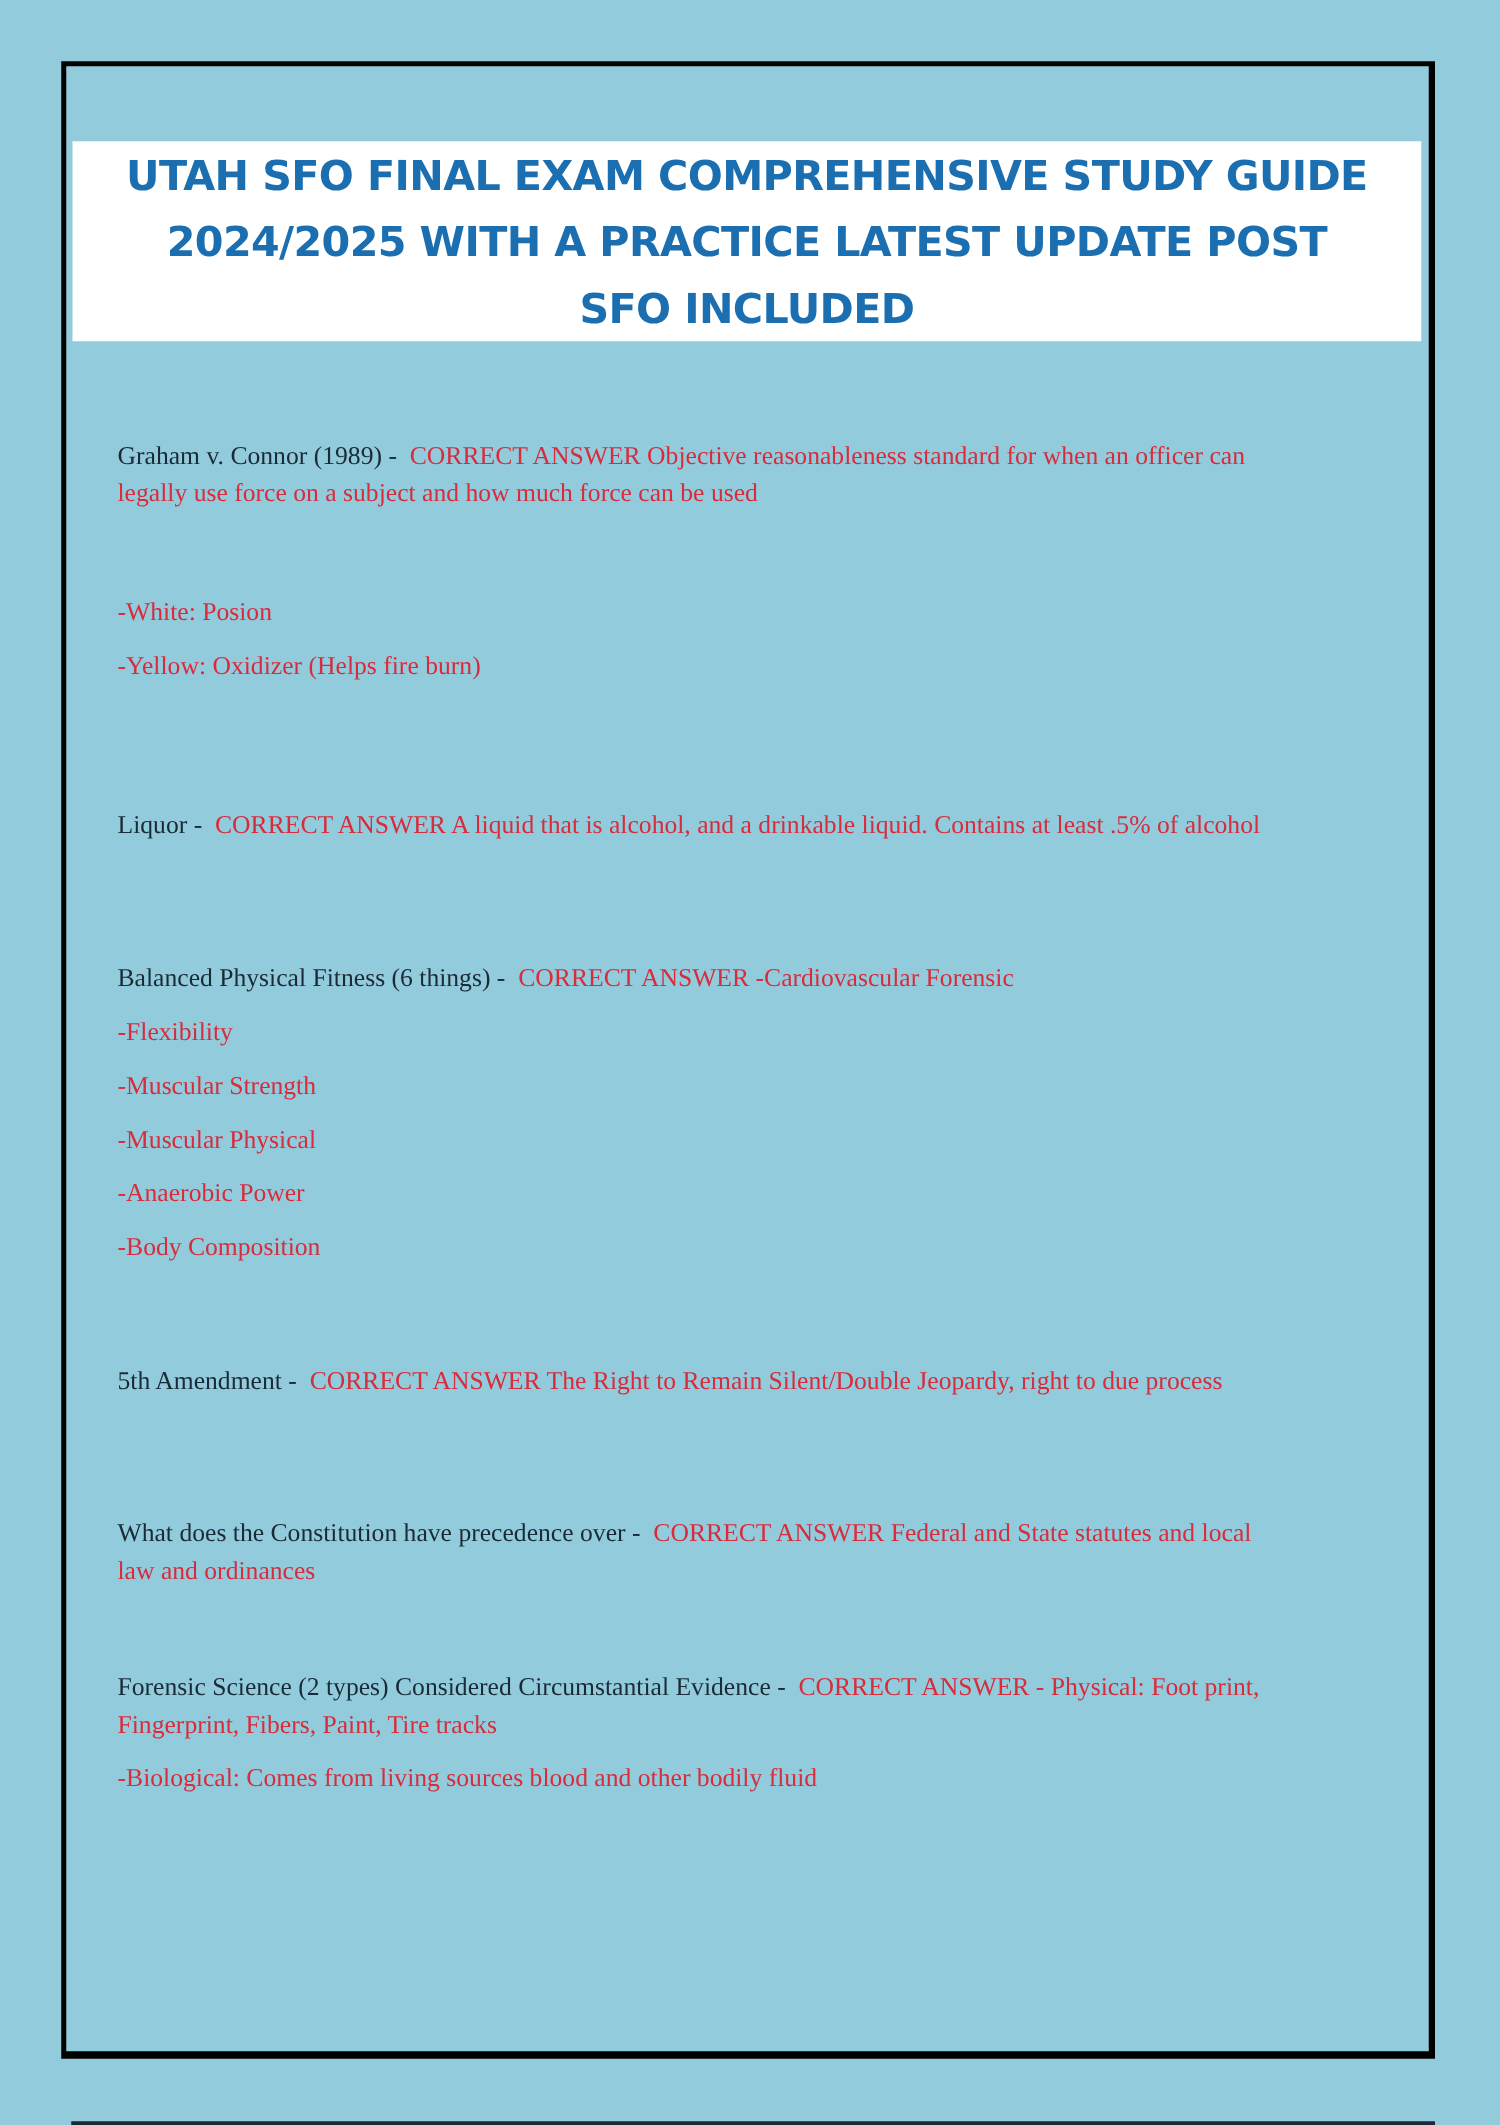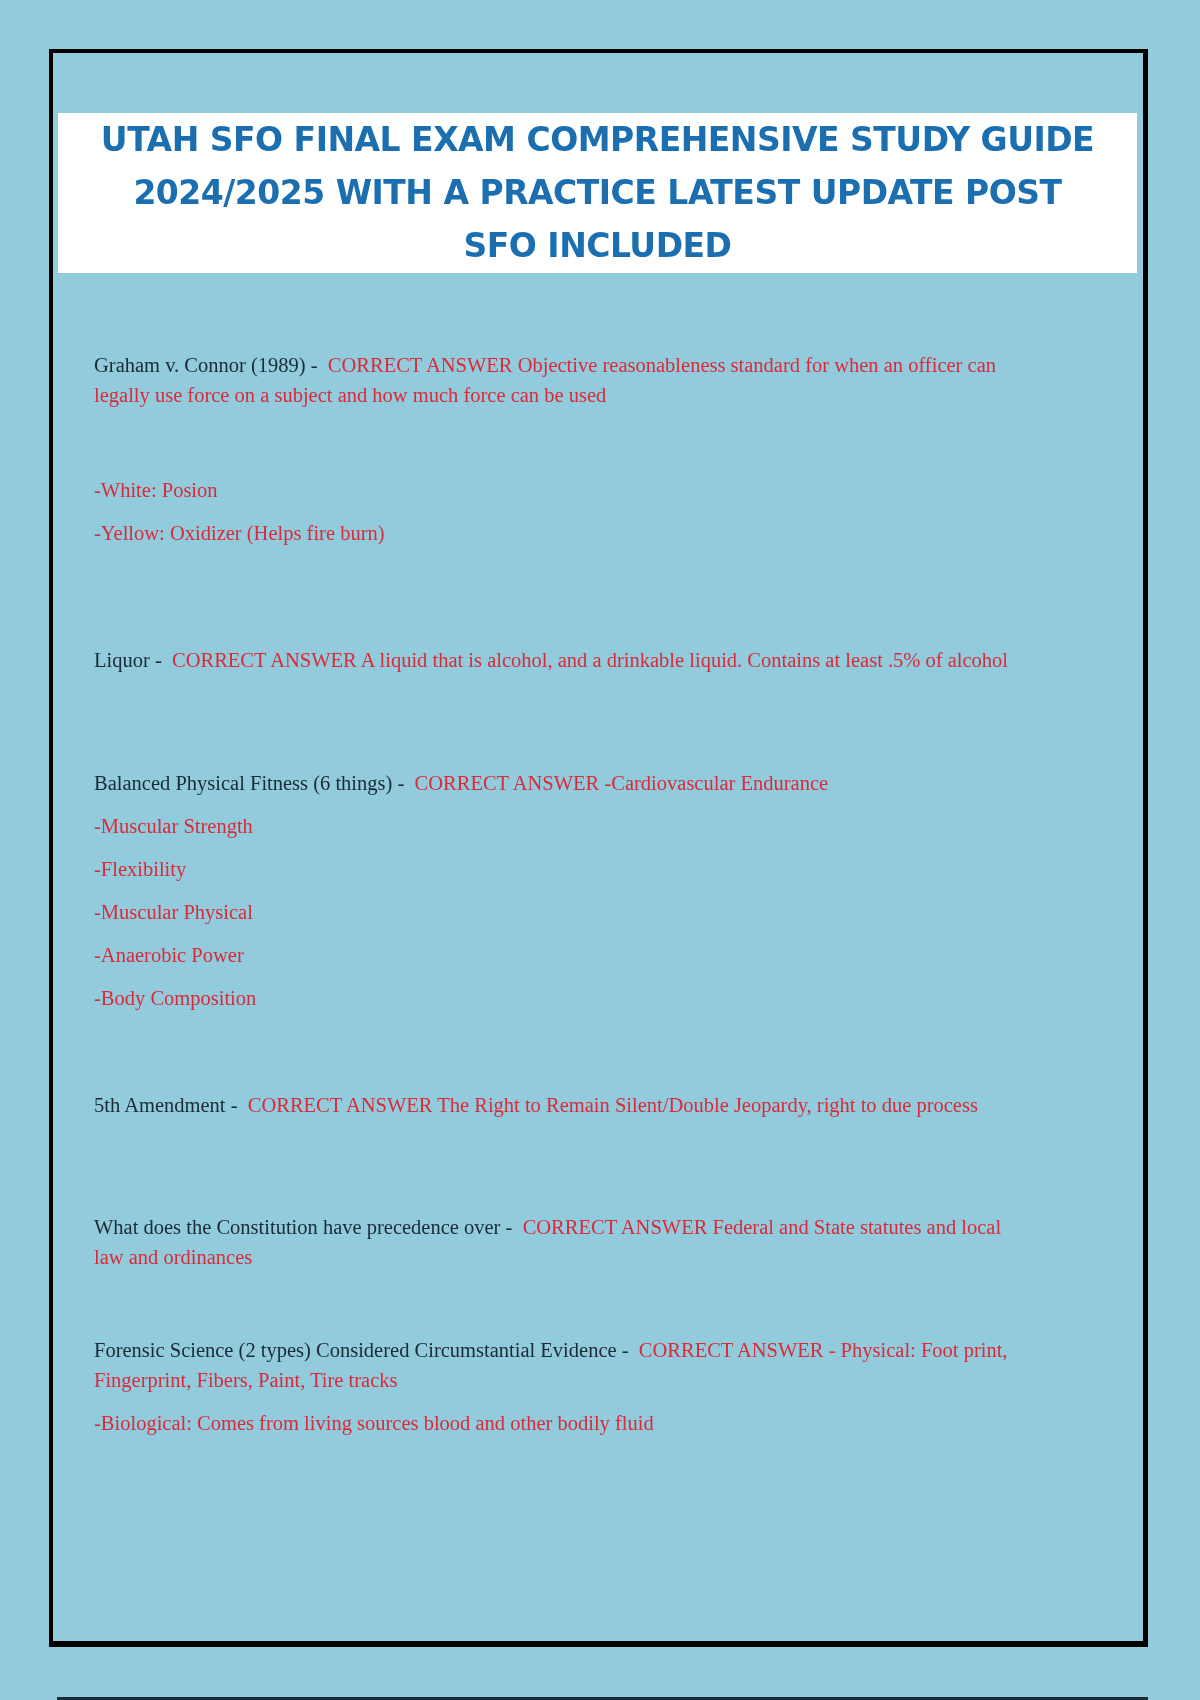--- a/index.html
+++ b/index.html
@@ -24,20 +24,21 @@
       background: #92cbdb;
     }
     .title-band {
       position: absolute;
       left: 5px;
       right: 6px;
       top: 60px;
       height: 160px;
       background: #ffffff;
       display: flex;
+      align-items: center;
       justify-content: center;
       text-align: center;
     }
     .title-text {
       font-family: "DejaVu Sans", sans-serif;
       font-weight: bold;
       color: #1b6fb0;
       font-size: 33px;
       line-height: 53px;
       letter-spacing: -0.5px;
@@ -99,24 +100,24 @@
   </div>
 
   <div class="block" style="top:345px;">
     <p class="entry">
       <span class="q">Liquor</span><span class="sep" style="white-space:pre"> -  </span><span class="a">CORRECT ANSWER</span><span class="a"> </span><span class="a">A liquid that is alcohol, and a drinkable liquid. Contains at least .5% of alcohol</span>
     </p>
   </div>
 
   <div class="block" style="top:468px;">
     <p class="entry">
-      <span class="q">Balanced Physical Fitness (6 things)</span><span class="sep" style="white-space:pre"> -  </span><span class="a">CORRECT ANSWER</span><span class="a"> </span><span class="a">-Cardiovascular Endurance</span>
+      <span class="q">Balanced Physical Fitness (6 things)</span><span class="sep" style="white-space:pre"> -  </span><span class="a">CORRECT ANSWER</span><span class="a"> </span><span class="a">-Cardiovascular Forensic</span>
     </p>
+    <p class="sub" style="margin-top:13px;">-Flexibility</p>
     <p class="sub" style="margin-top:13px;">-Muscular Strength</p>
-    <p class="sub" style="margin-top:13px;">-Flexibility</p>
     <p class="sub" style="margin-top:13px;">-Muscular Physical</p>
     <p class="sub" style="margin-top:13px;">-Anaerobic Power</p>
     <p class="sub" style="margin-top:13px;">-Body Composition</p>
   </div>
 
   <div class="block" style="top:790px;">
     <p class="entry">
       <span class="q">5th Amendment</span><span class="sep" style="white-space:pre"> -  </span><span class="a">CORRECT ANSWER</span><span class="a"> </span><span class="a">The Right to Remain Silent/Double Jeopardy, right to due process</span>
     </p>
   </div>

